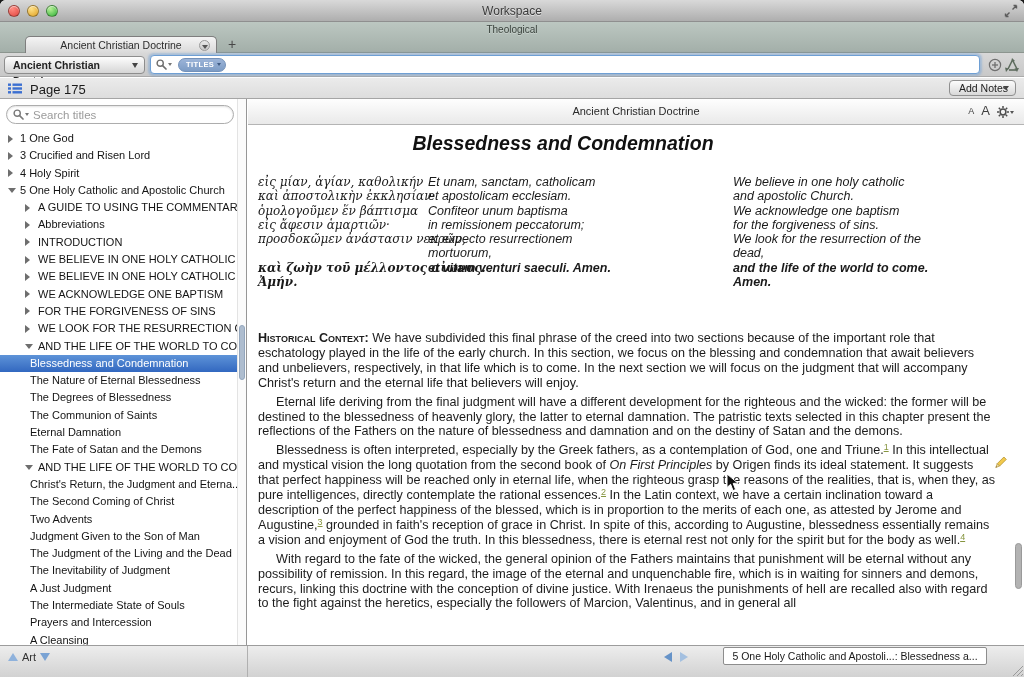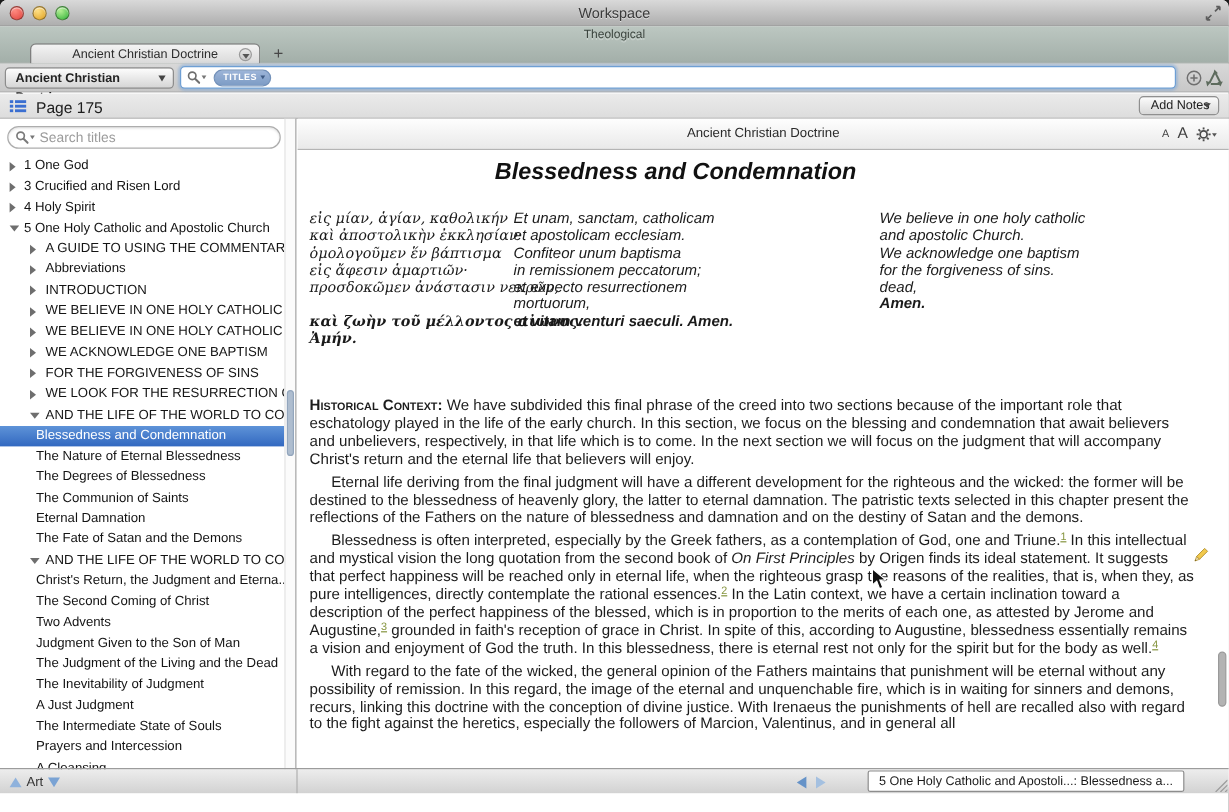--- a/index.html
+++ b/index.html
@@ -85,21 +85,21 @@
   .body-text p { margin:0 0 4px 0; }
   .body-text p.indent { text-indent:18px; }
   .lead { font-weight:bold; font-variant:small-caps; }
   .it { font-style:italic; }
   sup.fn { font-size:9px; color:#86953f; text-decoration:underline; vertical-align:4px; line-height:0; }
   .pencil { position:absolute; left:744px; top:330px; width:16px; height:16px; }
   .cursor { position:absolute; left:478px; top:348px; width:13px; height:19px; }
   .doc-thumb { position:absolute; right:2px; top:418px; width:7px; height:46px; border-radius:3.5px; background:#b3b3b3; border:1px solid #9a9a9a; }
 
   
-  .bottombar { position:absolute; left:0; right:0; bottom:16px; height:21px; background:linear-gradient(#ededed,#d2d2d2); border-top:1px solid #9c9c9c; }
+  .bottombar { position:absolute; left:0; right:0; bottom:0; height:32px; background:linear-gradient(#ededed,#d2d2d2); border-top:1px solid #9c9c9c; }
   .bb-divider { position:absolute; left:247px; top:0; bottom:0; width:1px; background:#b0b0b0; }
   .art { position:absolute; left:8px; top:0; height:21px; display:flex; align-items:center; gap:4px; font-size:11px; color:#333; }
   .tri-up { width:0; height:0; border-left:5.5px solid transparent; border-right:5.5px solid transparent; border-bottom:8px solid #8fb2dc; }
   .tri-down { width:0; height:0; border-left:5.5px solid transparent; border-right:5.5px solid transparent; border-top:8px solid #7aa3d4; }
   .nav-prev { position:absolute; left:664px; top:6px; width:0; height:0; border-top:5px solid transparent; border-bottom:5px solid transparent; border-right:8px solid #6693c8; }
   .nav-next { position:absolute; left:680px; top:6px; width:0; height:0; border-top:5px solid transparent; border-bottom:5px solid transparent; border-left:8px solid #a4c0e0; }
   .loc-field { position:absolute; left:723px; top:1px; width:264px; height:18px; background:#fff; border:1px solid #8d8d8d; border-radius:2px; font-size:10.5px; color:#191919; text-align:center; line-height:16px; white-space:nowrap; overflow:hidden; }
   .grip { position:absolute; right:1px; bottom:1px; width:13px; height:13px; }
 </style>
 </head>
@@ -273,21 +273,23 @@
           <div class="creed-line">in remissionem peccatorum;</div>
           <div class="creed-line">et expecto resurrectionem</div>
           <div class="creed-line">mortuorum,</div>
           <div class="creed-line bold">et vitam venturi saeculi. Amen.</div>
         </div>
       <div class="creed-col col-english">
           <div class="creed-line">We believe in one holy catholic</div>
           <div class="creed-line">and apostolic Church.</div>
           <div class="creed-line">We acknowledge one baptism</div>
           <div class="creed-line">for the forgiveness of sins.</div>
+          <div class="creed-line">We look for the resurrection of the</div>
           <div class="creed-line">dead,</div>
+          <div class="creed-line bold">and the life of the world to come.</div>
           <div class="creed-line bold">Amen.</div>
         </div>
       <div class="body-text">
           <p><span class="lead">Historical Context:</span><span> We have subdivided this final phrase of the creed into two sections because of the important role that eschatology played in the life of the early church. In this section, we focus on the blessing and condemnation that await believers and unbelievers, respectively, in that life which is to come. In the next section we will focus on the judgment that will accompany Christ's return and the eternal life that believers will enjoy.</span></p>
           <p class="indent"><span>Eternal life deriving from the final judgment will have a different development for the righteous and the wicked: the former will be destined to the blessedness of heavenly glory, the latter to eternal damnation. The patristic texts selected in this chapter present the reflections of the Fathers on the nature of blessedness and damnation and on the destiny of Satan and the demons.</span></p>
           <p class="indent"><span>Blessedness is often interpreted, especially by the Greek fathers, as a contemplation of God, one and Triune.</span><sup class="fn">1</sup><span> In this intellectual and mystical vision the long quotation from the second book of </span><span class="it">On First Principles</span><span> by Origen finds its ideal statement. It suggests that perfect happiness will be reached only in eternal life, when the righteous grasp the reasons of the realities, that is, when they, as pure intelligences, directly contemplate the rational essences.</span><sup class="fn">2</sup><span> In the Latin context, we have a certain inclination toward a description of the perfect happiness of the blessed, which is in proportion to the merits of each one, as attested by Jerome and Augustine,</span><sup class="fn">3</sup><span> grounded in faith's reception of grace in Christ. In spite of this, according to Augustine, blessedness essentially remains a vision and enjoyment of God the truth. In this blessedness, there is eternal rest not only for the spirit but for the body as well.</span><sup class="fn">4</sup></p>
           <p class="indent"><span>With regard to the fate of the wicked, the general opinion of the Fathers maintains that punishment will be eternal without any possibility of remission. In this regard, the image of the eternal and unquenchable fire, which is in waiting for sinners and demons, recurs, linking this doctrine with the conception of divine justice. With Irenaeus the punishments of hell are recalled also with regard to the fight against the heretics, especially the followers of Marcion, Valentinus, and in general all</span></p>
         </div>
 
       <svg class="pencil" viewBox="0 0 16 16">

